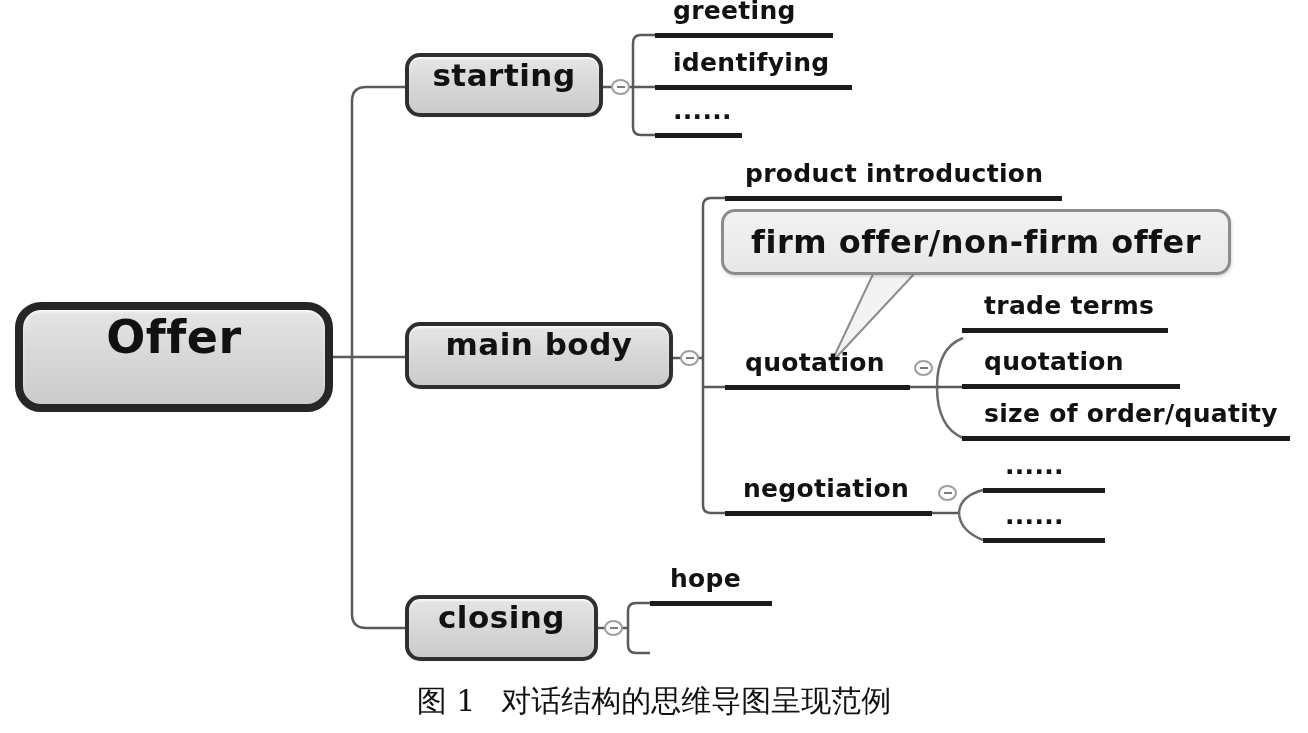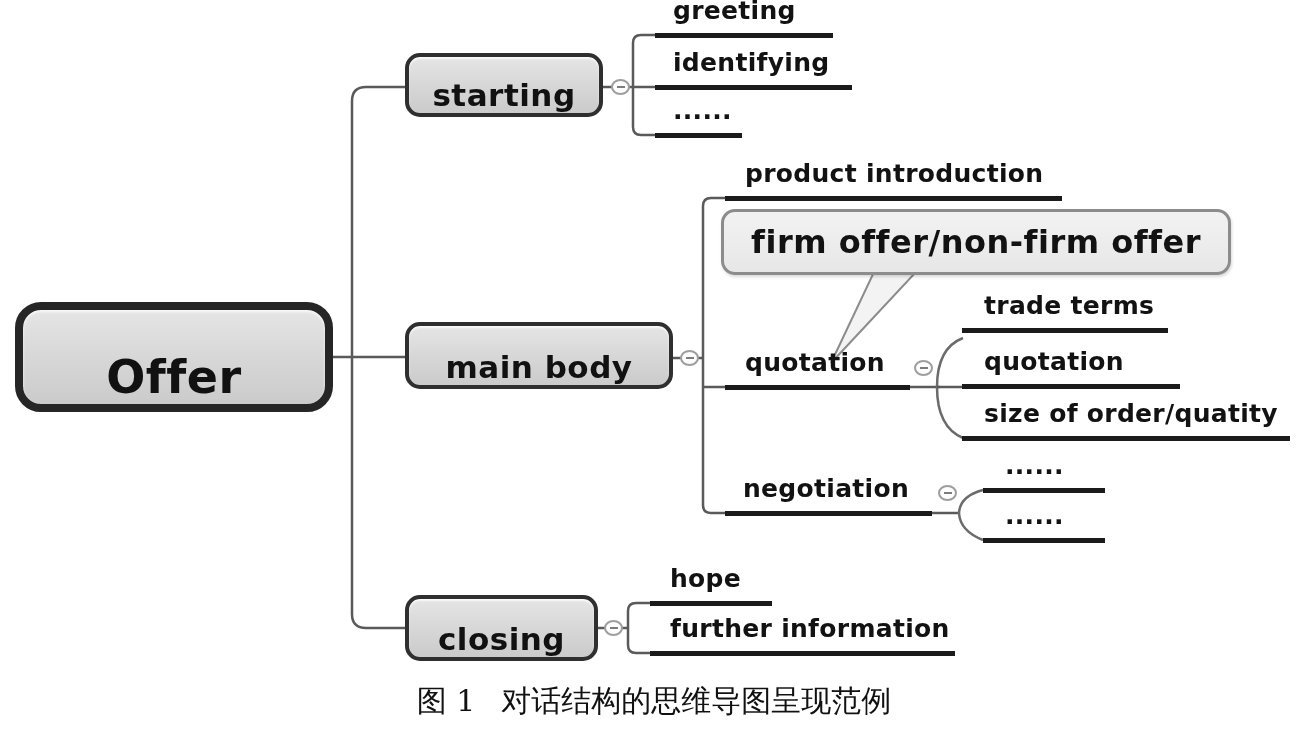--- a/index.html
+++ b/index.html
@@ -3,21 +3,21 @@
 <meta charset="utf-8">
 <style>
   html,body{margin:0;padding:0;background:#ffffff;}
   .stage{
     position:relative;width:1308px;height:733px;background:#ffffff;overflow:hidden;
     font-family:"DejaVu Sans","Liberation Sans",sans-serif;
   }
   svg.connectors{position:absolute;left:0;top:0;z-index:1;}
   .node{
     position:absolute;z-index:2;box-sizing:border-box;
-    display:flex;align-items:flex-end;justify-content:center;
+    display:flex;align-items:flex-start;justify-content:center;
     background:linear-gradient(180deg,#e5e5e5 0%,#d6d6d6 55%,#cbcbcb 100%);
     color:#111;font-weight:bold;letter-spacing:0.5px;
   }
   .node.root{
     border:8px solid #262626;border-radius:26px;font-size:46px;
     box-shadow:inset 0 2px 3px rgba(255,255,255,.8);
   }
   .node.branch{
     border:4px solid #2f2f2f;border-radius:15px;font-size:31px;
     box-shadow:inset 0 2px 2px rgba(255,255,255,.8);
@@ -148,23 +148,20 @@
   <div class="leaf" style="left:983px;top:449px;width:122px;padding-left:22px;">
     <span>......</span>
   </div>
   <div class="leaf" style="left:983px;top:499px;width:122px;padding-left:22px;">
     <span>......</span>
   </div>
 
   <div class="leaf" style="left:650px;top:562px;width:122px;padding-left:20px;">
     <span>hope</span>
   </div>
-  <div class="leaf" style="left:650px;top:612px;width:305px;padding-left:20px;">
-    <span>further information</span>
-  </div>
 
   <div class="callout">
     <span>firm offer/non-firm offer</span>
   </div>
 
   <div class="caption">
     <span class="figno">图 1</span><span>对话结构的思维导图呈现范例</span>
   </div>
 
 </div>

